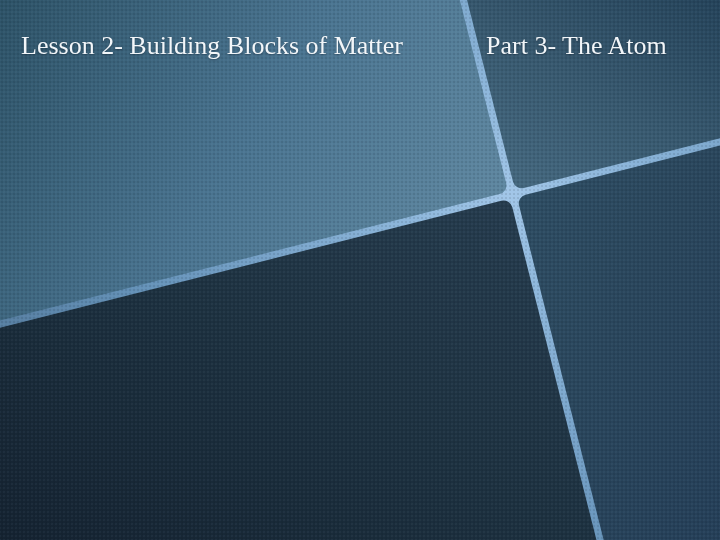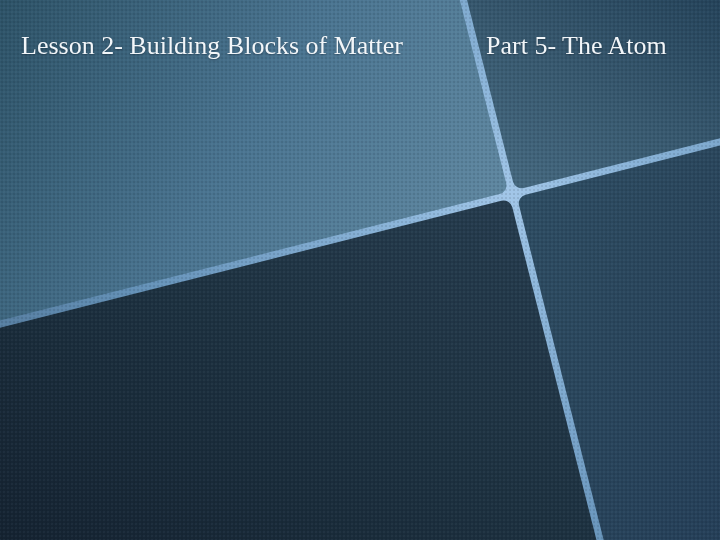--- a/index.html
+++ b/index.html
@@ -105,14 +105,14 @@
     <div class="panel panel-tl"></div>
     <div class="panel panel-tr"></div>
     <div class="panel panel-bl"></div>
     <div class="panel panel-br"></div>
   </div>
 
   <div class="texture"></div>
 
   <h1 class="title title-left">Lesson 2- Building Blocks of Matter</h1>
 
-  <h1 class="title title-right">Part 5- The Atom</h1>
+  <h1 class="title title-right">Part 3- The Atom</h1>
 </div>
 
 </body></html>

